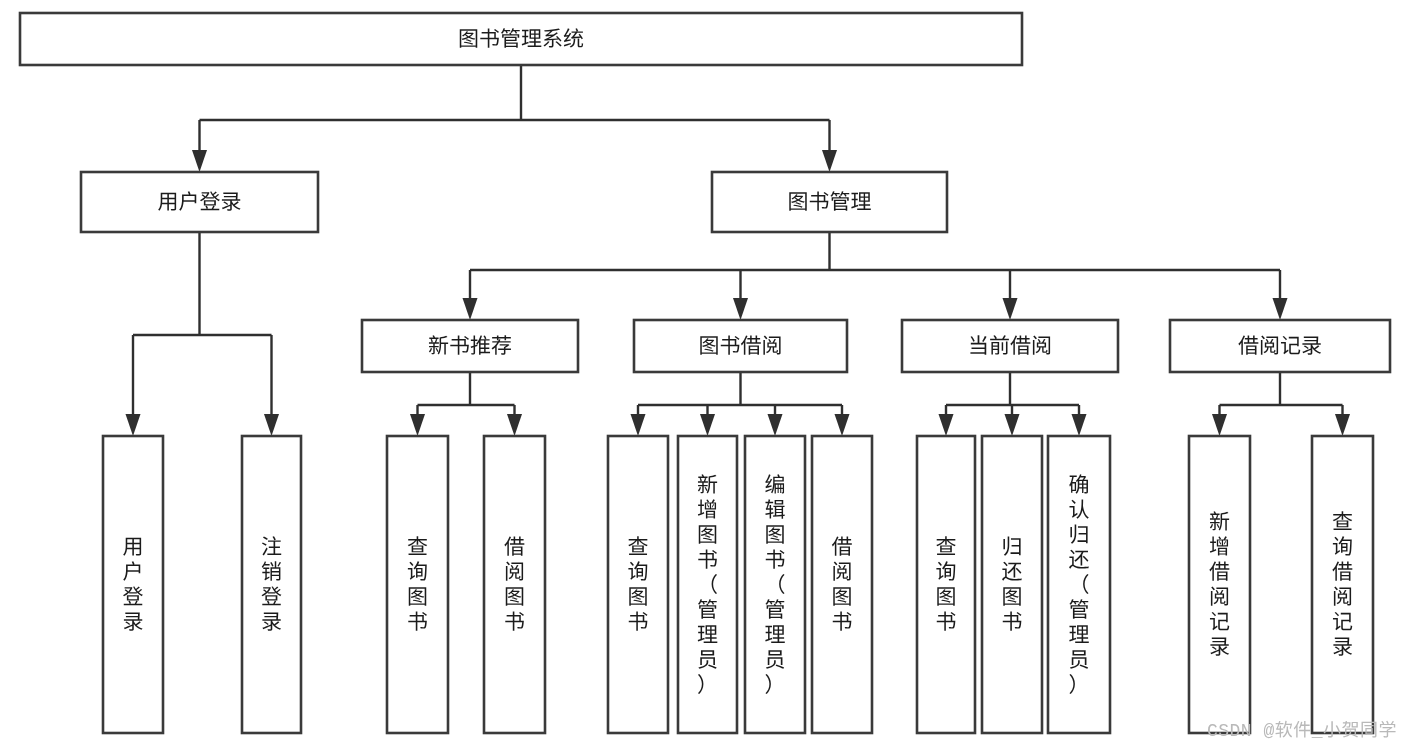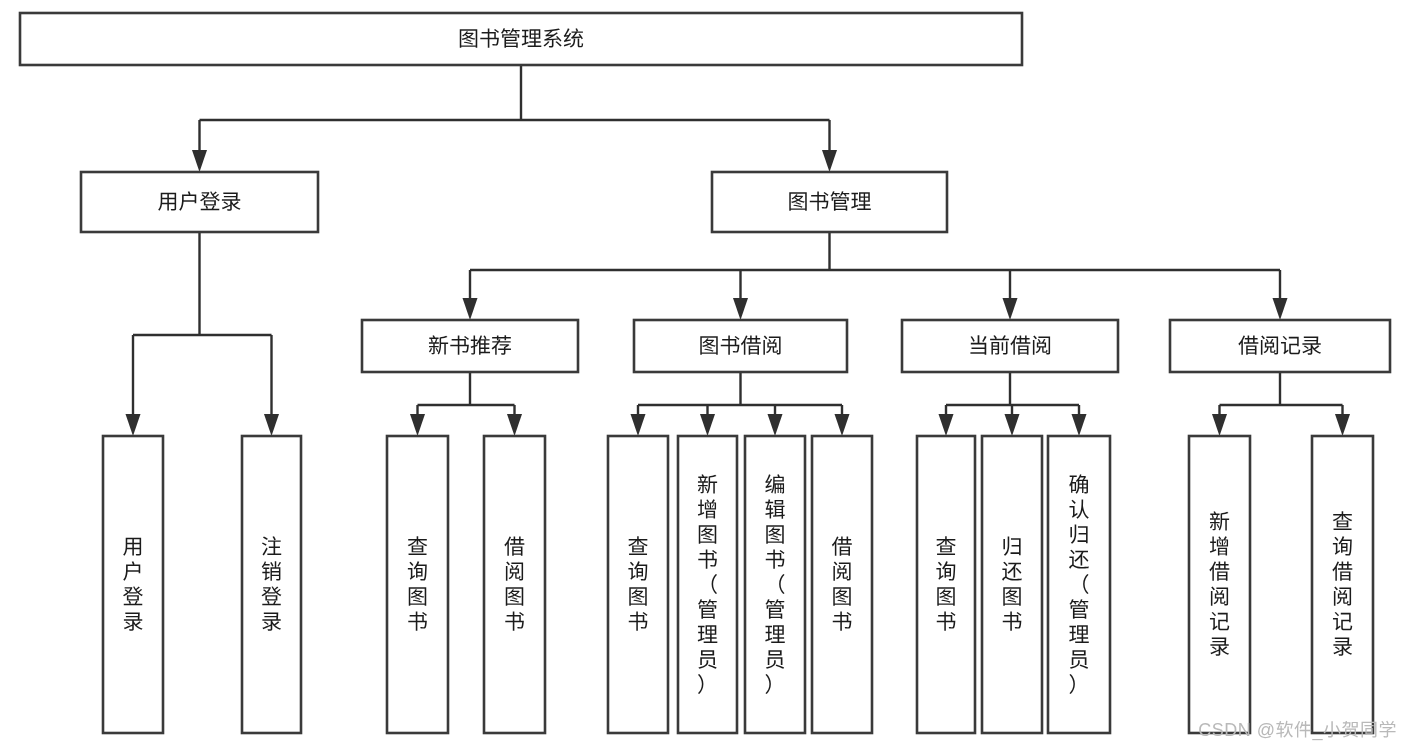--- a/index.html
+++ b/index.html
@@ -53,21 +53,21 @@
     stroke-linecap: butt;
   }
   .arrow-head {
     fill: #2f2f2f;
     stroke: none;
   }
   .watermark {
     position: absolute;
     right: 8px;
     bottom: 6px;
-    font-family: Liberation Sans, sans-serif;
+    font-family: Liberation Mono, monospace;
     font-size: 18px;
     color: #b9b9b9;
     letter-spacing: 0.5px;
     user-select: none;
     pointer-events: none;
     white-space: nowrap;
   }
 </style>
 </head>
 <body>

